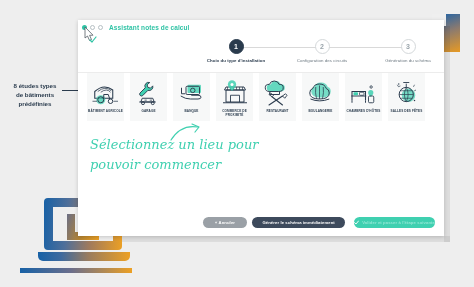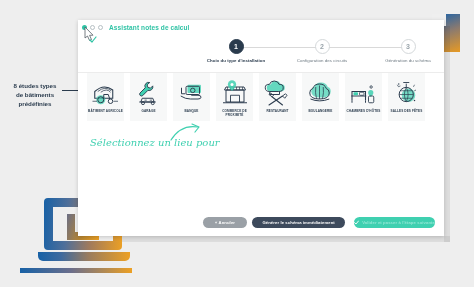--- a/index.html
+++ b/index.html
@@ -135,21 +135,21 @@
     font-size: 3.1px; font-weight: bold; color: #2a3b4d;
     text-align: center; line-height: 1.15; margin-top: 2px;
     width: 36px; letter-spacing: .1px;
   }
 
   
   .note {
     position: absolute; left: 12px; top: 115px;
     font-family: "DejaVu Serif", serif;
     font-style: italic;
-    font-size: 10px; color: #3fd0b0; line-height: 1.5;
+    font-size: 13px; color: #3fd0b0; line-height: 1.5;
   }
   .note-arrow { position: absolute; left: 92px; top: 103px; }
 
   
   .footer {
     position: absolute; left: 0; bottom: 0;
     width: 366px; height: 28px;
     display: flex; align-items: center; gap: 5px;
     padding: 0 9px;
   }
@@ -337,20 +337,21 @@
         <div class="card-label">SALLES DES FÊTES</div>
       </div>
     </div>
 
     <svg class="note-arrow" width="34" height="18" viewBox="0 0 34 18">
       <path d="M1 17 q10 -16 27 -13" fill="none" stroke="#3fd0b0" stroke-width="1.2" stroke-linecap="round"></path>
       <path d="M22 1 l7 3 l-4 5" fill="none" stroke="#3fd0b0" stroke-width="1.2" stroke-linecap="round" stroke-linejoin="round"></path>
     </svg>
     <div class="note">
       <div>Sélectionnez un lieu pour</div>
+      <div>pouvoir commencer</div>
     </div>
 
     <div class="footer">
       <div class="btn btn-cancel">« Annuler</div>
       <div class="btn btn-direct">Générer le schéma immédiatement</div>
       <div class="btn btn-next">
         <svg width="5" height="5" viewBox="0 0 10 10">
           <path d="M1 5 L4 8 L9 2" fill="none" stroke="#ffffff" stroke-width="1.8" stroke-linecap="round" stroke-linejoin="round"></path>
         </svg>
         <span>Valider et passer à l'étape suivante</span>

